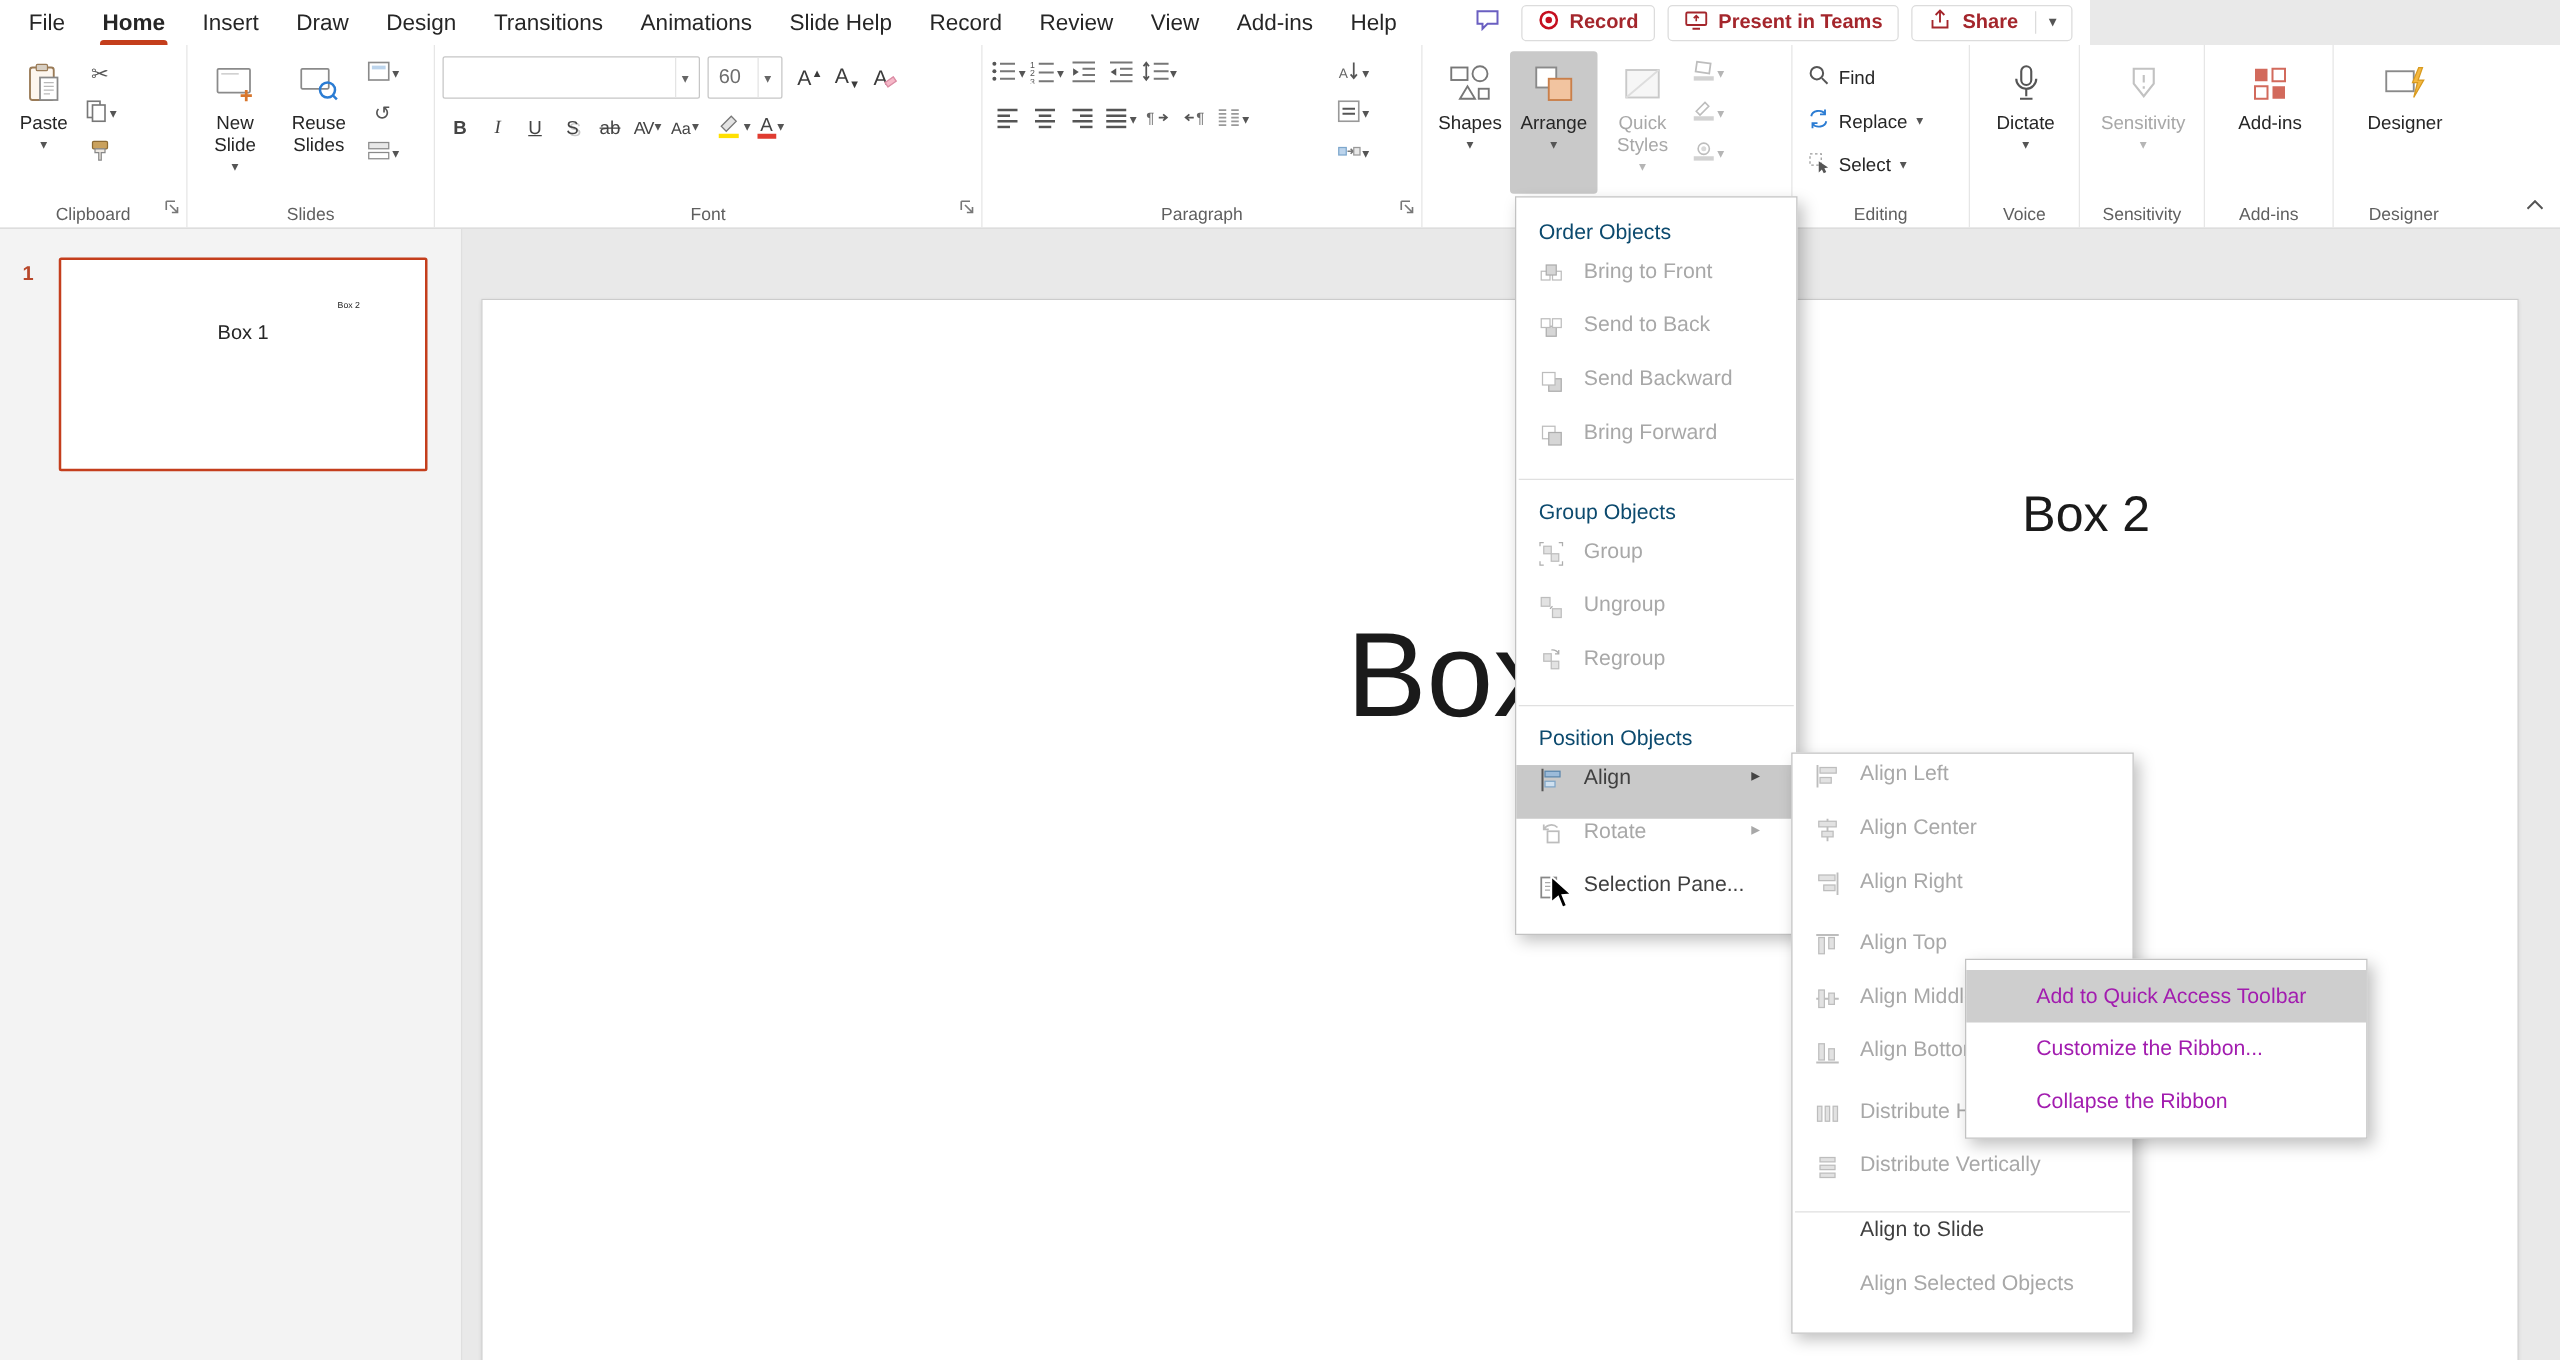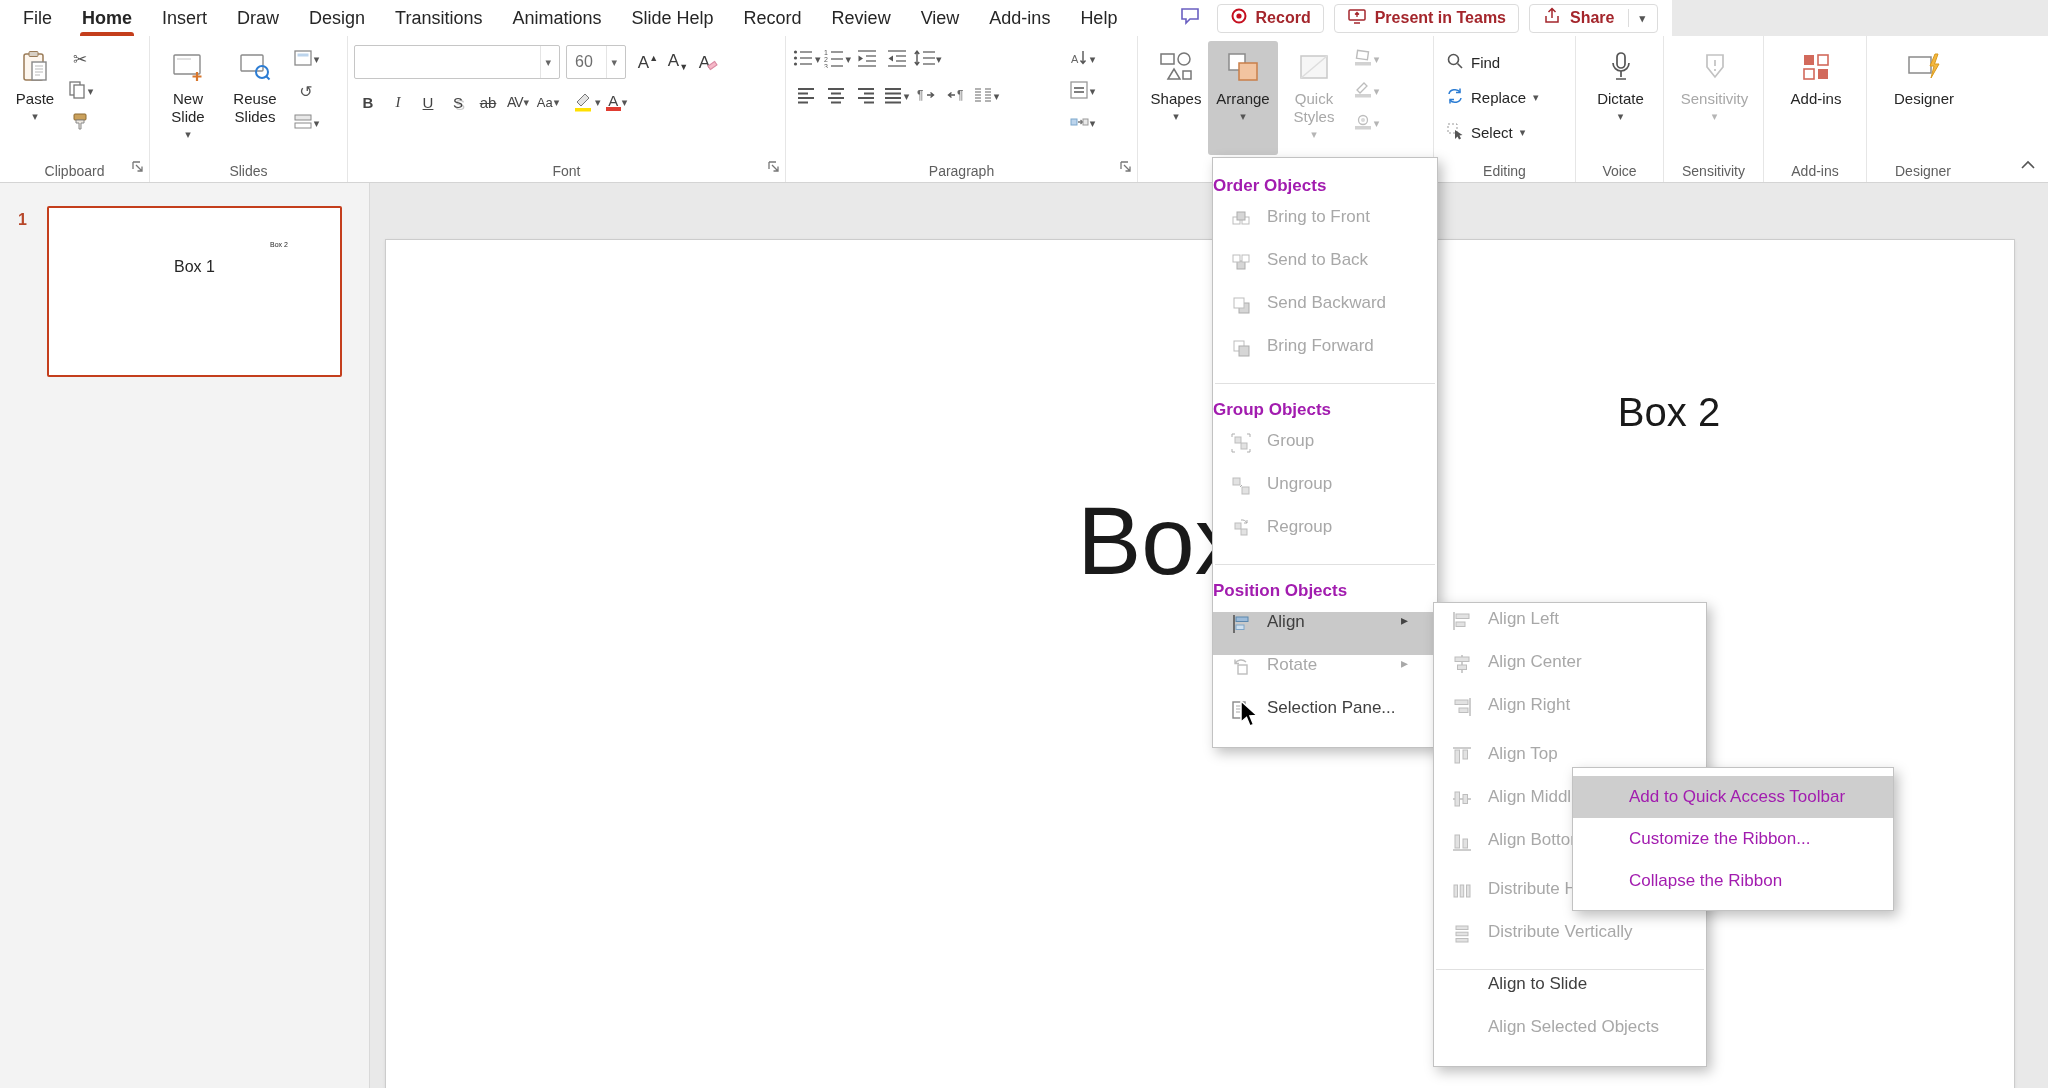--- a/index.html
+++ b/index.html
@@ -45,21 +45,21 @@
 .thumb-box2{position:absolute;left:230px;top:33px;transform:translateX(-50%);font-size:7px;color:#262626;white-space:nowrap}
 .canvas{position:absolute;left:370px;top:0;right:0;bottom:0;background:#e9e9e9}
 .slide{position:absolute;left:15px;top:56px;width:1630px;height:917px;background:#fff;border:1px solid #cccccc;box-shadow:0 1px 3px rgba(0,0,0,.08)}
 .slide-box1{position:absolute;left:50%;top:246px;transform:translateX(-50%);font-size:96px;color:#1a1a1a;white-space:nowrap}
 .slide-box2{position:absolute;left:1283px;top:150px;transform:translateX(-50%);font-size:40px;color:#1a1a1a;white-space:nowrap}
 
 .menu{position:absolute;background:#fff;border:1px solid #c2c2c2;box-shadow:4px 5px 12px rgba(0,0,0,.25);padding:6px 0;font-size:17px}
 .menu-arrange{left:1212px;top:157px;width:226px;z-index:50}
 .menu-align{left:1433px;top:602px;width:274px;z-index:55}
 .menu-ctx{left:1572px;top:767px;width:322px;z-index:60;padding:8px 0}
-.mh{height:43px;display:flex;align-items:center;font-weight:700;color:#a21caf}
+.mh{height:43px;display:flex;align-items:center;padding-left:18px;font-weight:400;color:#0c4a6e}
 .mi{height:43px;display:flex;align-items:flex-start;padding:0 29px 0 16px;color:#3f3f3f;position:relative;white-space:nowrap;overflow:hidden}
 .mi .ic{width:24px;height:24px;margin-right:14px;display:flex;align-items:center;justify-content:center;flex:none}
 .mi.dis{color:#a8a8a8}
 .mi.hl{background:#c9c9c9}
 .mi .sub{margin-left:auto;font-size:14px;color:#444}
 .mi.dis .sub{color:#a8a8a8}
 .msep{height:1px;background:#e0e0e0;margin:4px 2px}
 .mspacer{height:6px}
 .ctx-item{height:42px;display:flex;align-items:center;padding-left:56px;color:#a21caf;white-space:nowrap}
 .ctx-item.hl{background:#cecece}

